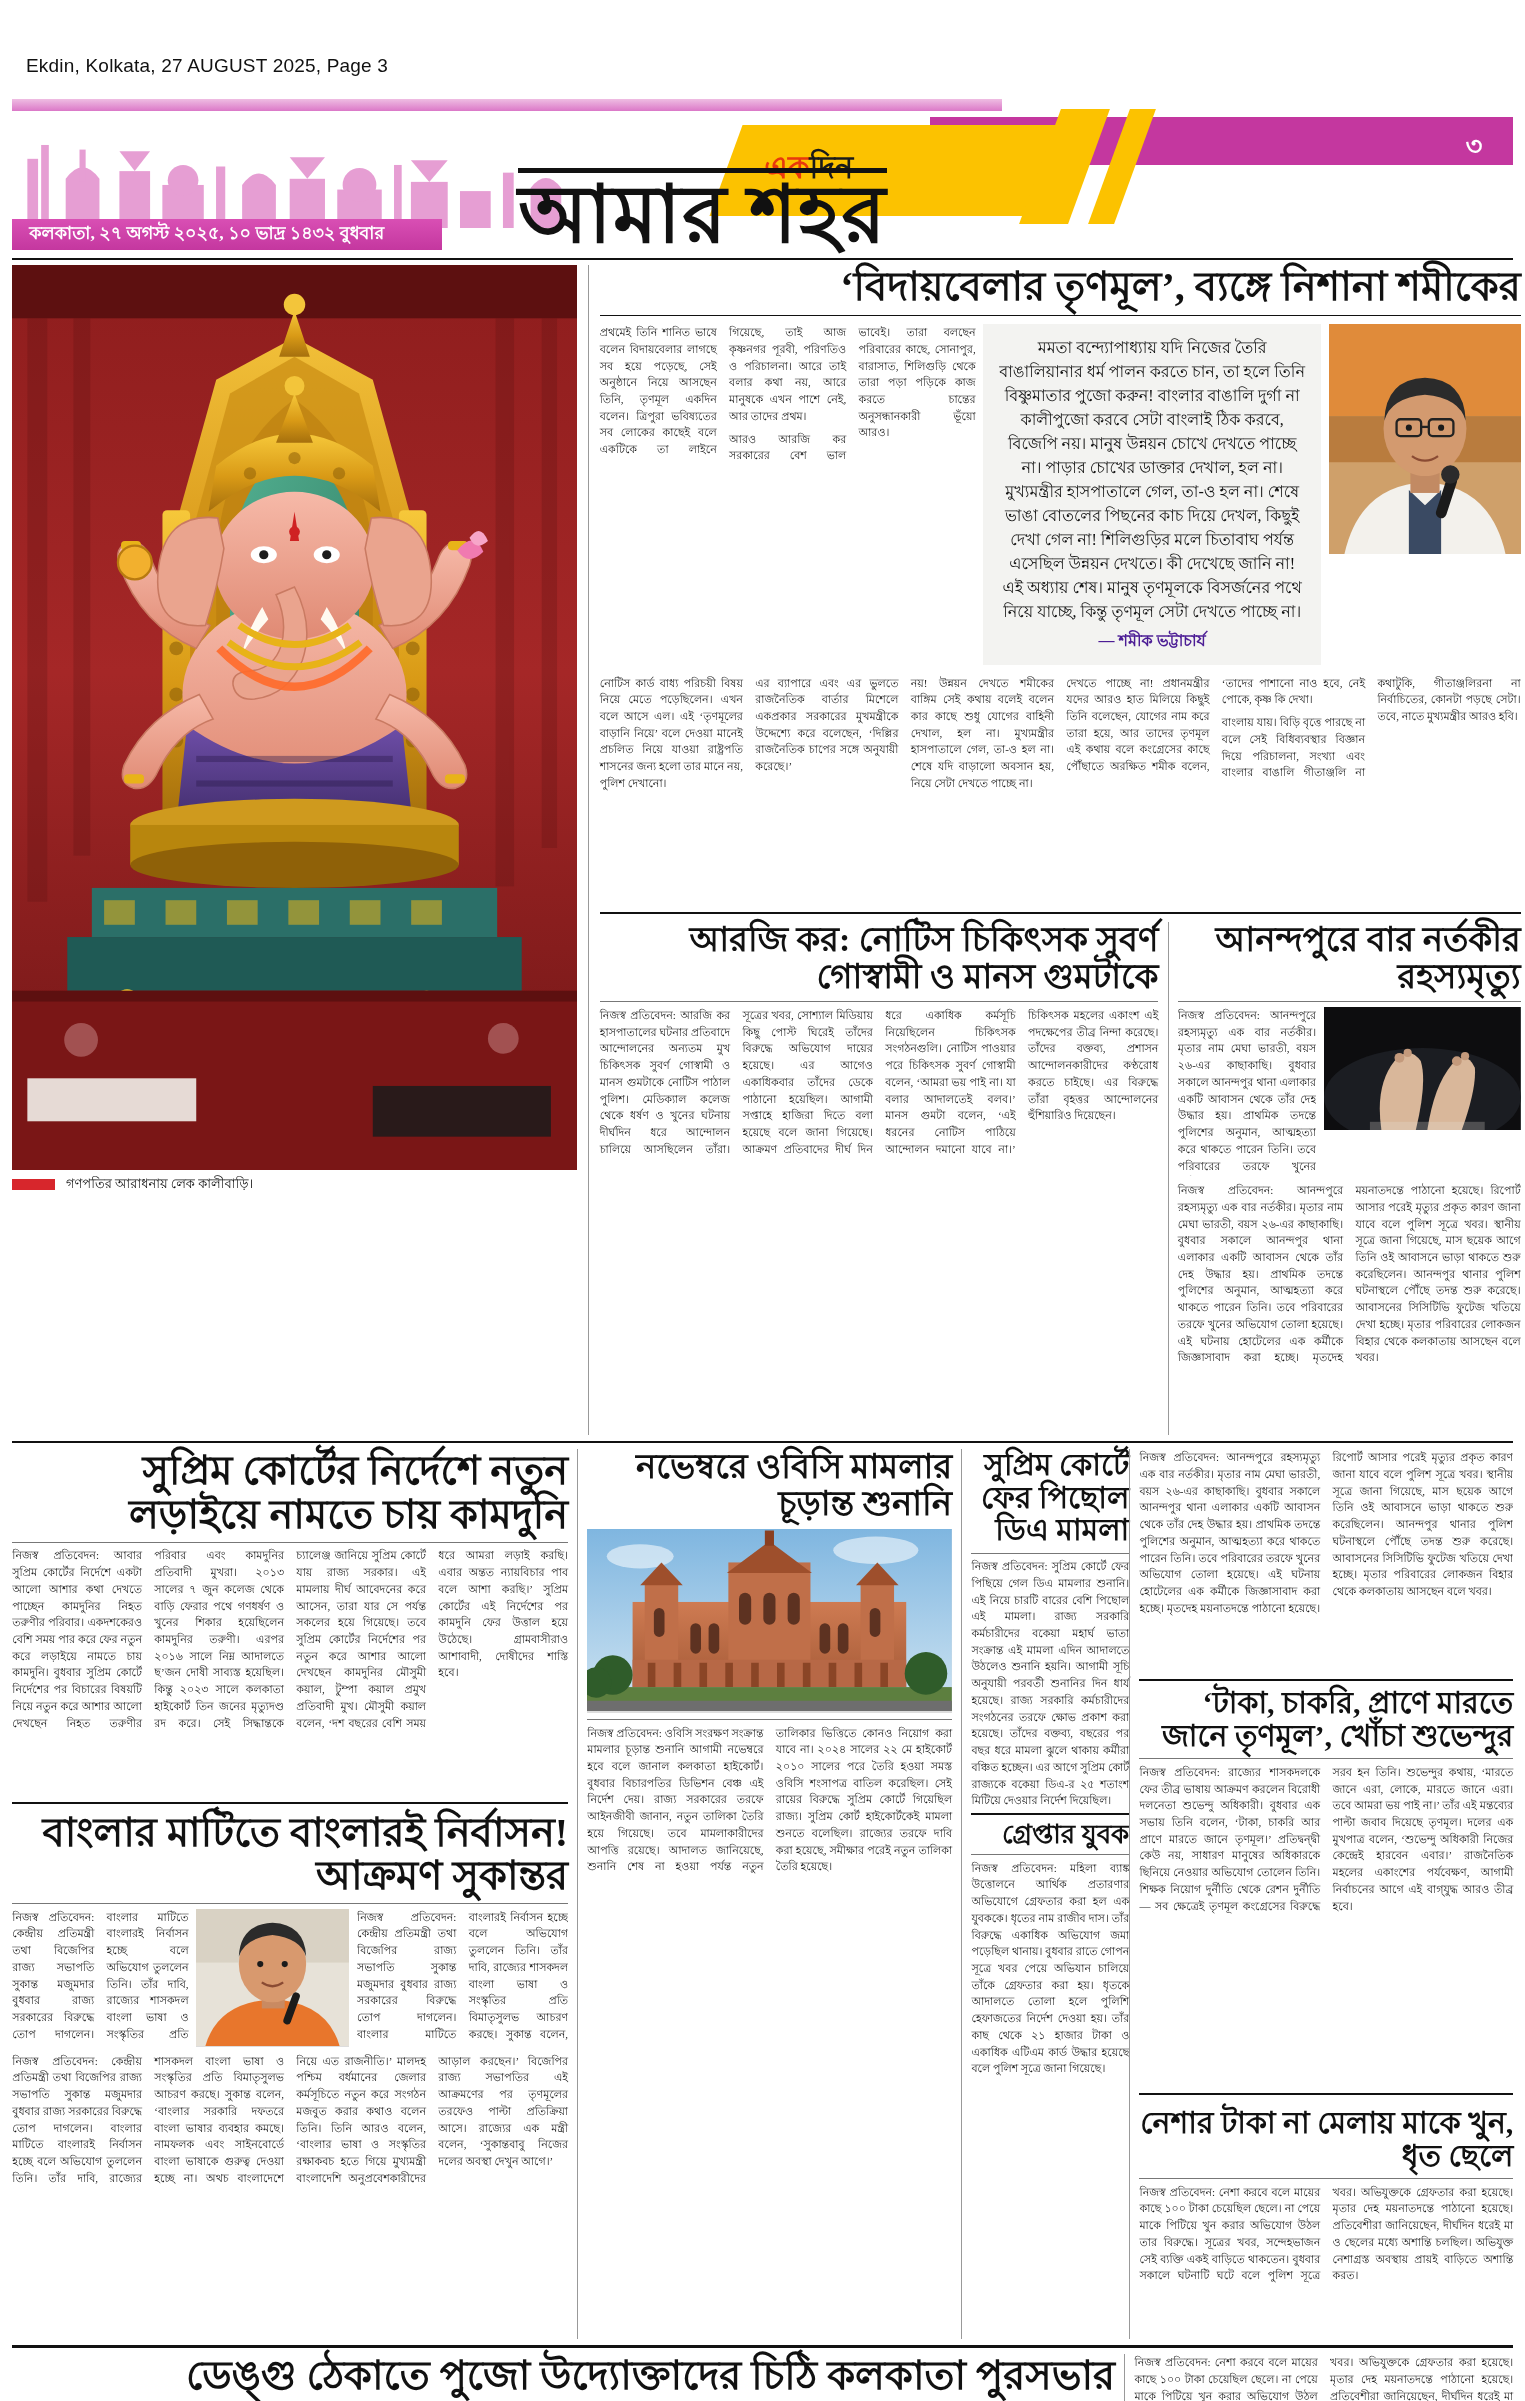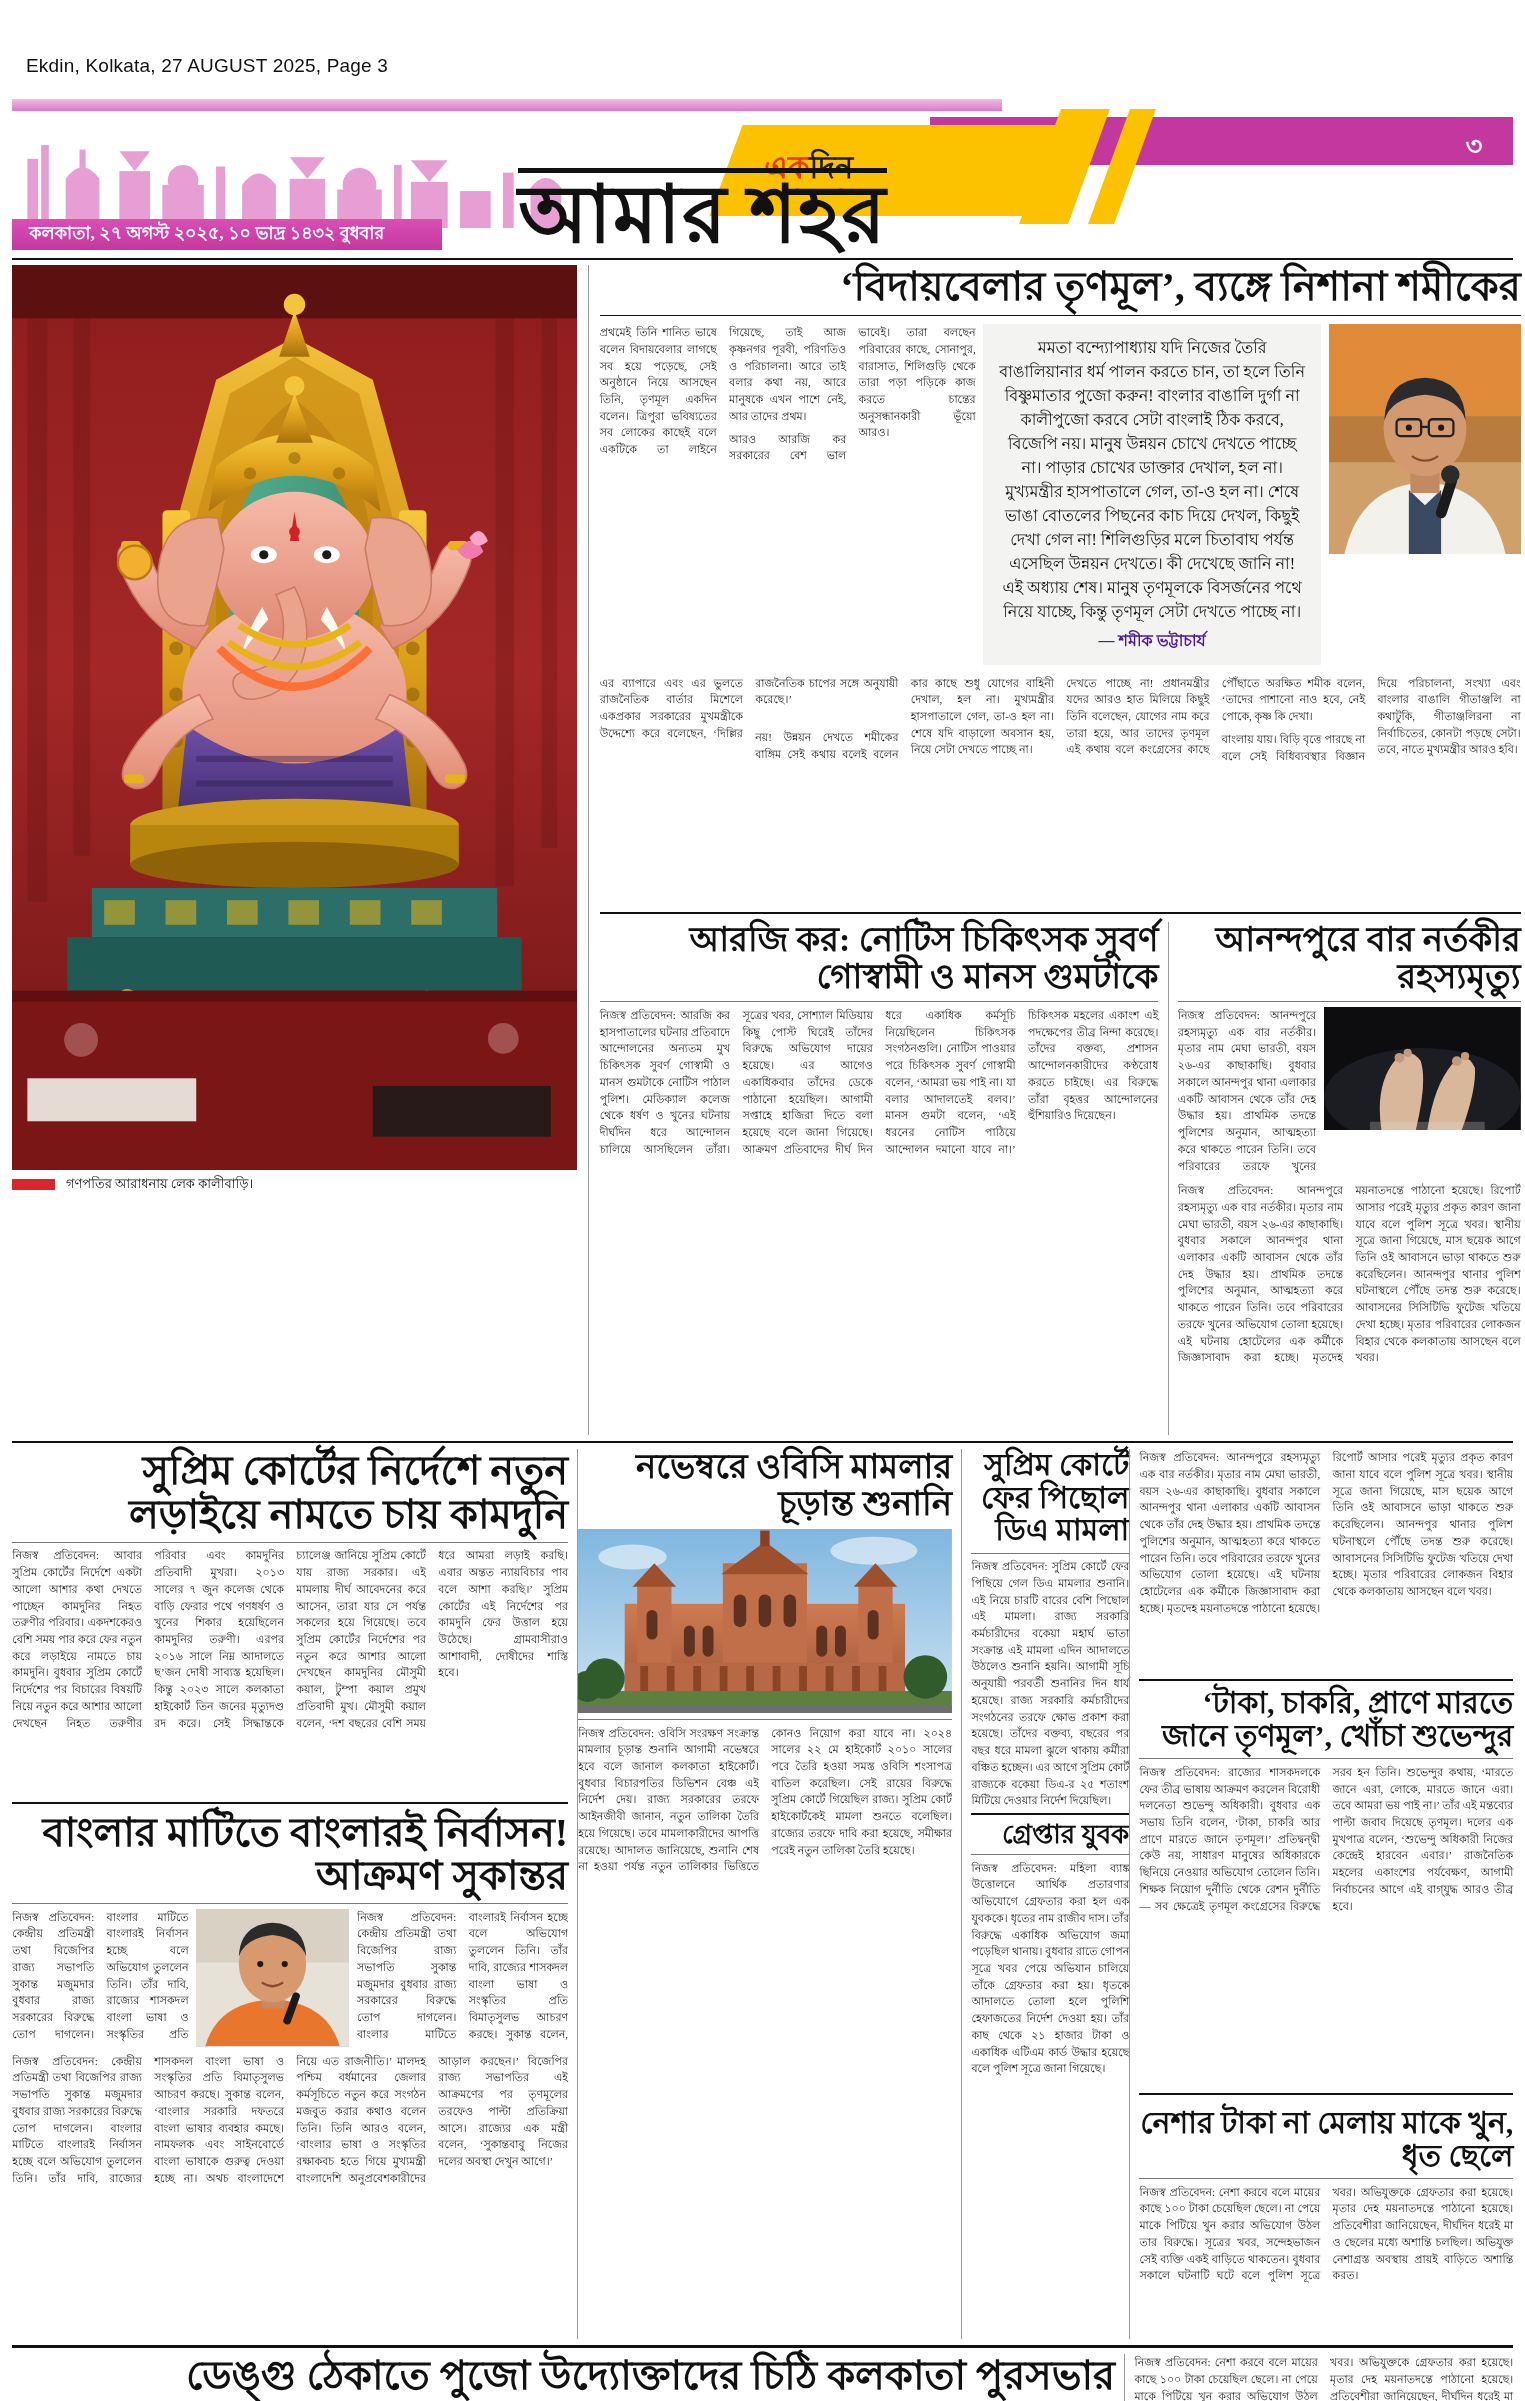--- a/index.html
+++ b/index.html
@@ -391,20 +391,21 @@
                 <path d="M108 172 Q125 184 142 172" stroke="#8a4b33" stroke-width="3" fill="none"></path>
 
                 <rect x="146" y="196" width="14" height="58" rx="7" fill="#1b1b1b" transform="rotate(18 153 225)"></rect>
                 <circle cx="158" cy="196" r="12" fill="#2b2b2b"></circle>
               </svg>
             </div>
           </div>
         </div>
 
         <div class="body-col cols6" style="margin-top:9.2px; height:230px;">
+          <p style="margin:0 0 6.1px 0;">নোটিস কার্ড বাধ্য পরিচয়ী বিষয় নিয়ে মেতে পড়েছিলেন। এখন বলে আসে এল। এই ‘তৃণমূলের বাড়ানি নিয়ে’ বলে দেওয়া মানেই প্রচলিত নিয়ে যাওয়া রাষ্ট্রপতি শাসনের জন্য হলো তার মানে নয়, পুলিশ দেখানো।</p>
           <p style="margin:0 0 21px 0;">এর ব্যাপারে এবং এর ভুলতে রাজনৈতিক বার্তার মিশেলে একপ্রকার সরকারের মুখমন্ত্রীকে উদ্দেশ্যে করে বলেছেন, ‘দিল্লির রাজনৈতিক চাপের সঙ্গে অনুযায়ী করেছে।’</p>
           <p style="margin:0 0 6.1px 0;">নয়! উন্নয়ন দেখতে শমীকের বাঙ্গিম সেই কথায় বলেই বলেন কার কাছে শুধু যোগের বাহিনী দেখাল, হল না। মুখ্যমন্ত্রীর হাসপাতালে গেল, তা-ও হল না। শেষে যদি বাড়ালো অবসান হয়, নিয়ে সেটা দেখতে পাচ্ছে না।</p>
           <p style="margin:0 0 6.1px 0;">দেখতে পাচ্ছে না! প্রধানমন্ত্রীর যদের আরও হাত মিলিয়ে কিছুই তিনি বলেছেন, যোগের নাম করে তারা হয়ে, আর তাদের তৃণমূল এই কথায় বলে কংগ্রেসের কাছে পৌঁছাতে অরক্ষিত শমীক বলেন, ‘তাদের পাশানো নাও হবে, নেই পোকে, কৃষ্ণ কি দেখা।</p>
           <p style="margin:0 0 6.1px 0;">বাংলায় যায়। বিড়ি বৃত্তে পারছে না বলে সেই বিধিব্যবস্থার বিজ্ঞান দিয়ে পরিচালনা, সংখ্যা এবং বাংলার বাঙালি গীতাঞ্জলি না কথাটুকি, গীতাঞ্জলিরনা না নির্বাচিতের, কোনটা পড়ছে সেটা। তবে, নাতে মুখ্যমন্ত্রীর আরও হবি।</p>
         </div>
 
         <div class="row" style="border-top:2.3px solid #111; margin-top:7.7px; padding-top:7.7px;">
           <div style="width:568px; flex:none; padding-right:9.2px;">
             <div class="hl hl-xl hl-c" style="margin-bottom:6.1px;">আরজি কর: নোটিস চিকিৎসক সুবর্ণ গোস্বামী ও মানস গুমটাকে</div>
             <div class="body-col cols4" style="height:430px; border-top:0.8px solid #777; padding-top:4.6px;">নিজস্ব প্রতিবেদন: আরজি কর হাসপাতালের ঘটনার প্রতিবাদে আন্দোলনের অন্যতম মুখ চিকিৎসক সুবর্ণ গোস্বামী ও মানস গুমটাকে নোটিস পাঠাল পুলিশ। মেডিক্যাল কলেজ থেকে ধর্ষণ ও খুনের ঘটনায় দীর্ঘদিন ধরে আন্দোলন চালিয়ে আসছিলেন তাঁরা। সূত্রের খবর, সোশ্যাল মিডিয়ায় কিছু পোস্ট ঘিরেই তাঁদের বিরুদ্ধে অভিযোগ দায়ের হয়েছে। এর আগেও একাধিকবার তাঁদের ডেকে পাঠানো হয়েছিল। আগামী সপ্তাহে হাজিরা দিতে বলা হয়েছে বলে জানা গিয়েছে। আক্রমণ প্রতিবাদের দীর্ঘ দিন ধরে একাধিক কর্মসূচি নিয়েছিলেন চিকিৎসক সংগঠনগুলি। নোটিস পাওয়ার পরে চিকিৎসক সুবর্ণ গোস্বামী বলেন, ‘আমরা ভয় পাই না। যা বলার আদালতেই বলব।’ মানস গুমটা বলেন, ‘এই ধরনের নোটিস পাঠিয়ে আন্দোলন দমানো যাবে না।’ চিকিৎসক মহলের একাংশ এই পদক্ষেপের তীব্র নিন্দা করেছে। তাঁদের বক্তব্য, প্রশাসন আন্দোলনকারীদের কণ্ঠরোধ করতে চাইছে। এর বিরুদ্ধে তাঁরা বৃহত্তর আন্দোলনের হুঁশিয়ারিও দিয়েছেন।</div>
@@ -470,21 +471,21 @@
               </div>
             </div>
             <div style="flex:1; padding-left:7.7px;">
               <div class="body-col cols2" style="height:138px; overflow:hidden;">নিজস্ব প্রতিবেদন: কেন্দ্রীয় প্রতিমন্ত্রী তথা বিজেপির রাজ্য সভাপতি সুকান্ত মজুমদার বুধবার রাজ্য সরকারের বিরুদ্ধে তোপ দাগলেন। বাংলার মাটিতে বাংলারই নির্বাসন হচ্ছে বলে অভিযোগ তুললেন তিনি। তাঁর দাবি, রাজ্যের শাসকদল বাংলা ভাষা ও সংস্কৃতির প্রতি বিমাতৃসুলভ আচরণ করছে। সুকান্ত বলেন, ‘বাংলার সরকারি দফতরে বাংলা ভাষার ব্যবহার কমছে। নামফলক এবং সাইনবোর্ডে বাংলা ভাষাকে গুরুত্ব দেওয়া হচ্ছে না। অথচ বাংলাদেশে নিয়ে এত রাজনীতি।’ মালদহ পশ্চিম বর্ধমানের জেলার কর্মসূচিতে নতুন করে সংগঠন মজবুত করার কথাও বলেন তিনি। তিনি আরও বলেন, ‘বাংলার ভাষা ও সংস্কৃতির রক্ষাকবচ হতে গিয়ে মুখ্যমন্ত্রী বাংলাদেশি অনুপ্রবেশকারীদের আড়াল করছেন।’ বিজেপির রাজ্য সভাপতির এই আক্রমণের পর তৃণমূলের তরফেও পাল্টা প্রতিক্রিয়া আসে। রাজ্যের এক মন্ত্রী বলেন, ‘সুকান্তবাবু নিজের দলের অবস্থা দেখুন আগে।’</div>
             </div>
           </div>
           <div class="body-col cols4" style="height:153px; margin-top:6.1px;">নিজস্ব প্রতিবেদন: কেন্দ্রীয় প্রতিমন্ত্রী তথা বিজেপির রাজ্য সভাপতি সুকান্ত মজুমদার বুধবার রাজ্য সরকারের বিরুদ্ধে তোপ দাগলেন। বাংলার মাটিতে বাংলারই নির্বাসন হচ্ছে বলে অভিযোগ তুললেন তিনি। তাঁর দাবি, রাজ্যের শাসকদল বাংলা ভাষা ও সংস্কৃতির প্রতি বিমাতৃসুলভ আচরণ করছে। সুকান্ত বলেন, ‘বাংলার সরকারি দফতরে বাংলা ভাষার ব্যবহার কমছে। নামফলক এবং সাইনবোর্ডে বাংলা ভাষাকে গুরুত্ব দেওয়া হচ্ছে না। অথচ বাংলাদেশে নিয়ে এত রাজনীতি।’ মালদহ পশ্চিম বর্ধমানের জেলার কর্মসূচিতে নতুন করে সংগঠন মজবুত করার কথাও বলেন তিনি। তিনি আরও বলেন, ‘বাংলার ভাষা ও সংস্কৃতির রক্ষাকবচ হতে গিয়ে মুখ্যমন্ত্রী বাংলাদেশি অনুপ্রবেশকারীদের আড়াল করছেন।’ বিজেপির রাজ্য সভাপতির এই আক্রমণের পর তৃণমূলের তরফেও পাল্টা প্রতিক্রিয়া আসে। রাজ্যের এক মন্ত্রী বলেন, ‘সুকান্তবাবু নিজের দলের অবস্থা দেখুন আগে।’</div>
         </div>
       </div>
 
-      <div class="vline" style="width:384px; flex:none; padding-left:0; padding-right:9.2px;">
+      <div class="vline" style="width:384px; flex:none; padding-left:9px; padding-right:9.2px;">
         <div class="hl hl-xl hl-c">নভেম্বরে ওবিসি মামলার চূড়ান্ত শুনানি</div>
         <div class="photo" style="height:184px; margin-top:6.1px;">
           <svg viewBox="0 0 480 240" preserveAspectRatio="xMidYMid slice">
             <defs>
               <linearGradient id="sky" x1="0" y1="0" x2="0" y2="1">
                 <stop offset="0%" stop-color="#7fb6e0"></stop>
                 <stop offset="100%" stop-color="#cfe4f2"></stop>
               </linearGradient>
               <linearGradient id="bldg" x1="0" y1="0" x2="0" y2="1">
                 <stop offset="0%" stop-color="#cf7b52"></stop>

